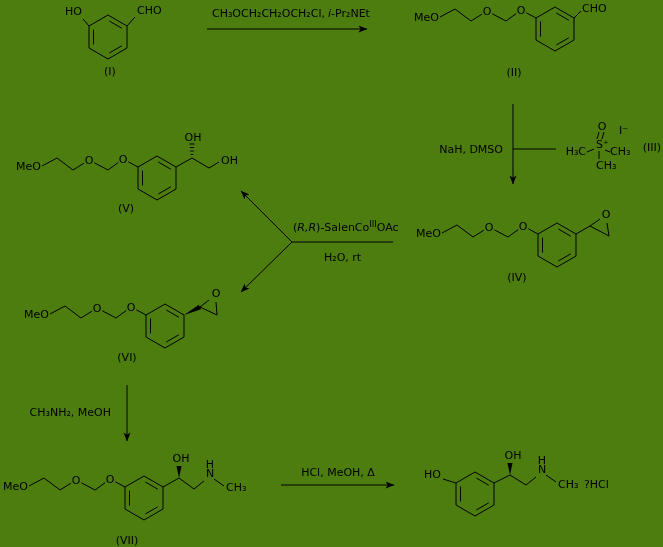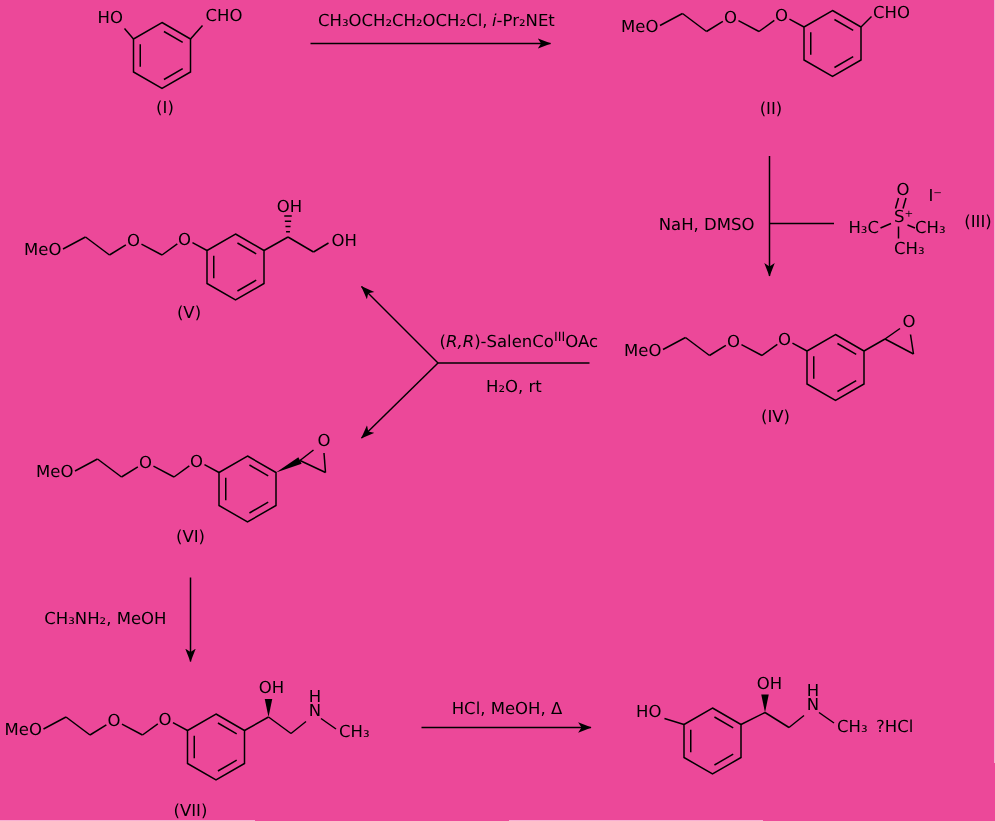--- a/index.html
+++ b/index.html
@@ -1,16 +1,16 @@
 <!DOCTYPE html>
 <html><head>
 <meta charset="utf-8">
 <style>
   html,body{margin:0;padding:0;background:#fff;}
-  .canvas{position:relative;width:663px;height:547px;background:#ec4899;overflow:hidden;
+  .canvas{position:relative;width:663px;height:547px;background:#4d7c0f;overflow:hidden;
           font-family:"DejaVu Sans","Liberation Sans",sans-serif;}
   svg{display:block;}
   svg line, svg polygon, svg path.bond{stroke:#000;stroke-width:1;fill:none;}
   svg path.filled{fill:#000;stroke:none;}
   svg text{font-size:11px;fill:#000;font-family:"DejaVu Sans","Liberation Sans",sans-serif;}
   svg text.mid{text-anchor:middle;}
   svg text.end{text-anchor:end;}
   .it{font-style:italic;}
 </style>
 </head>

